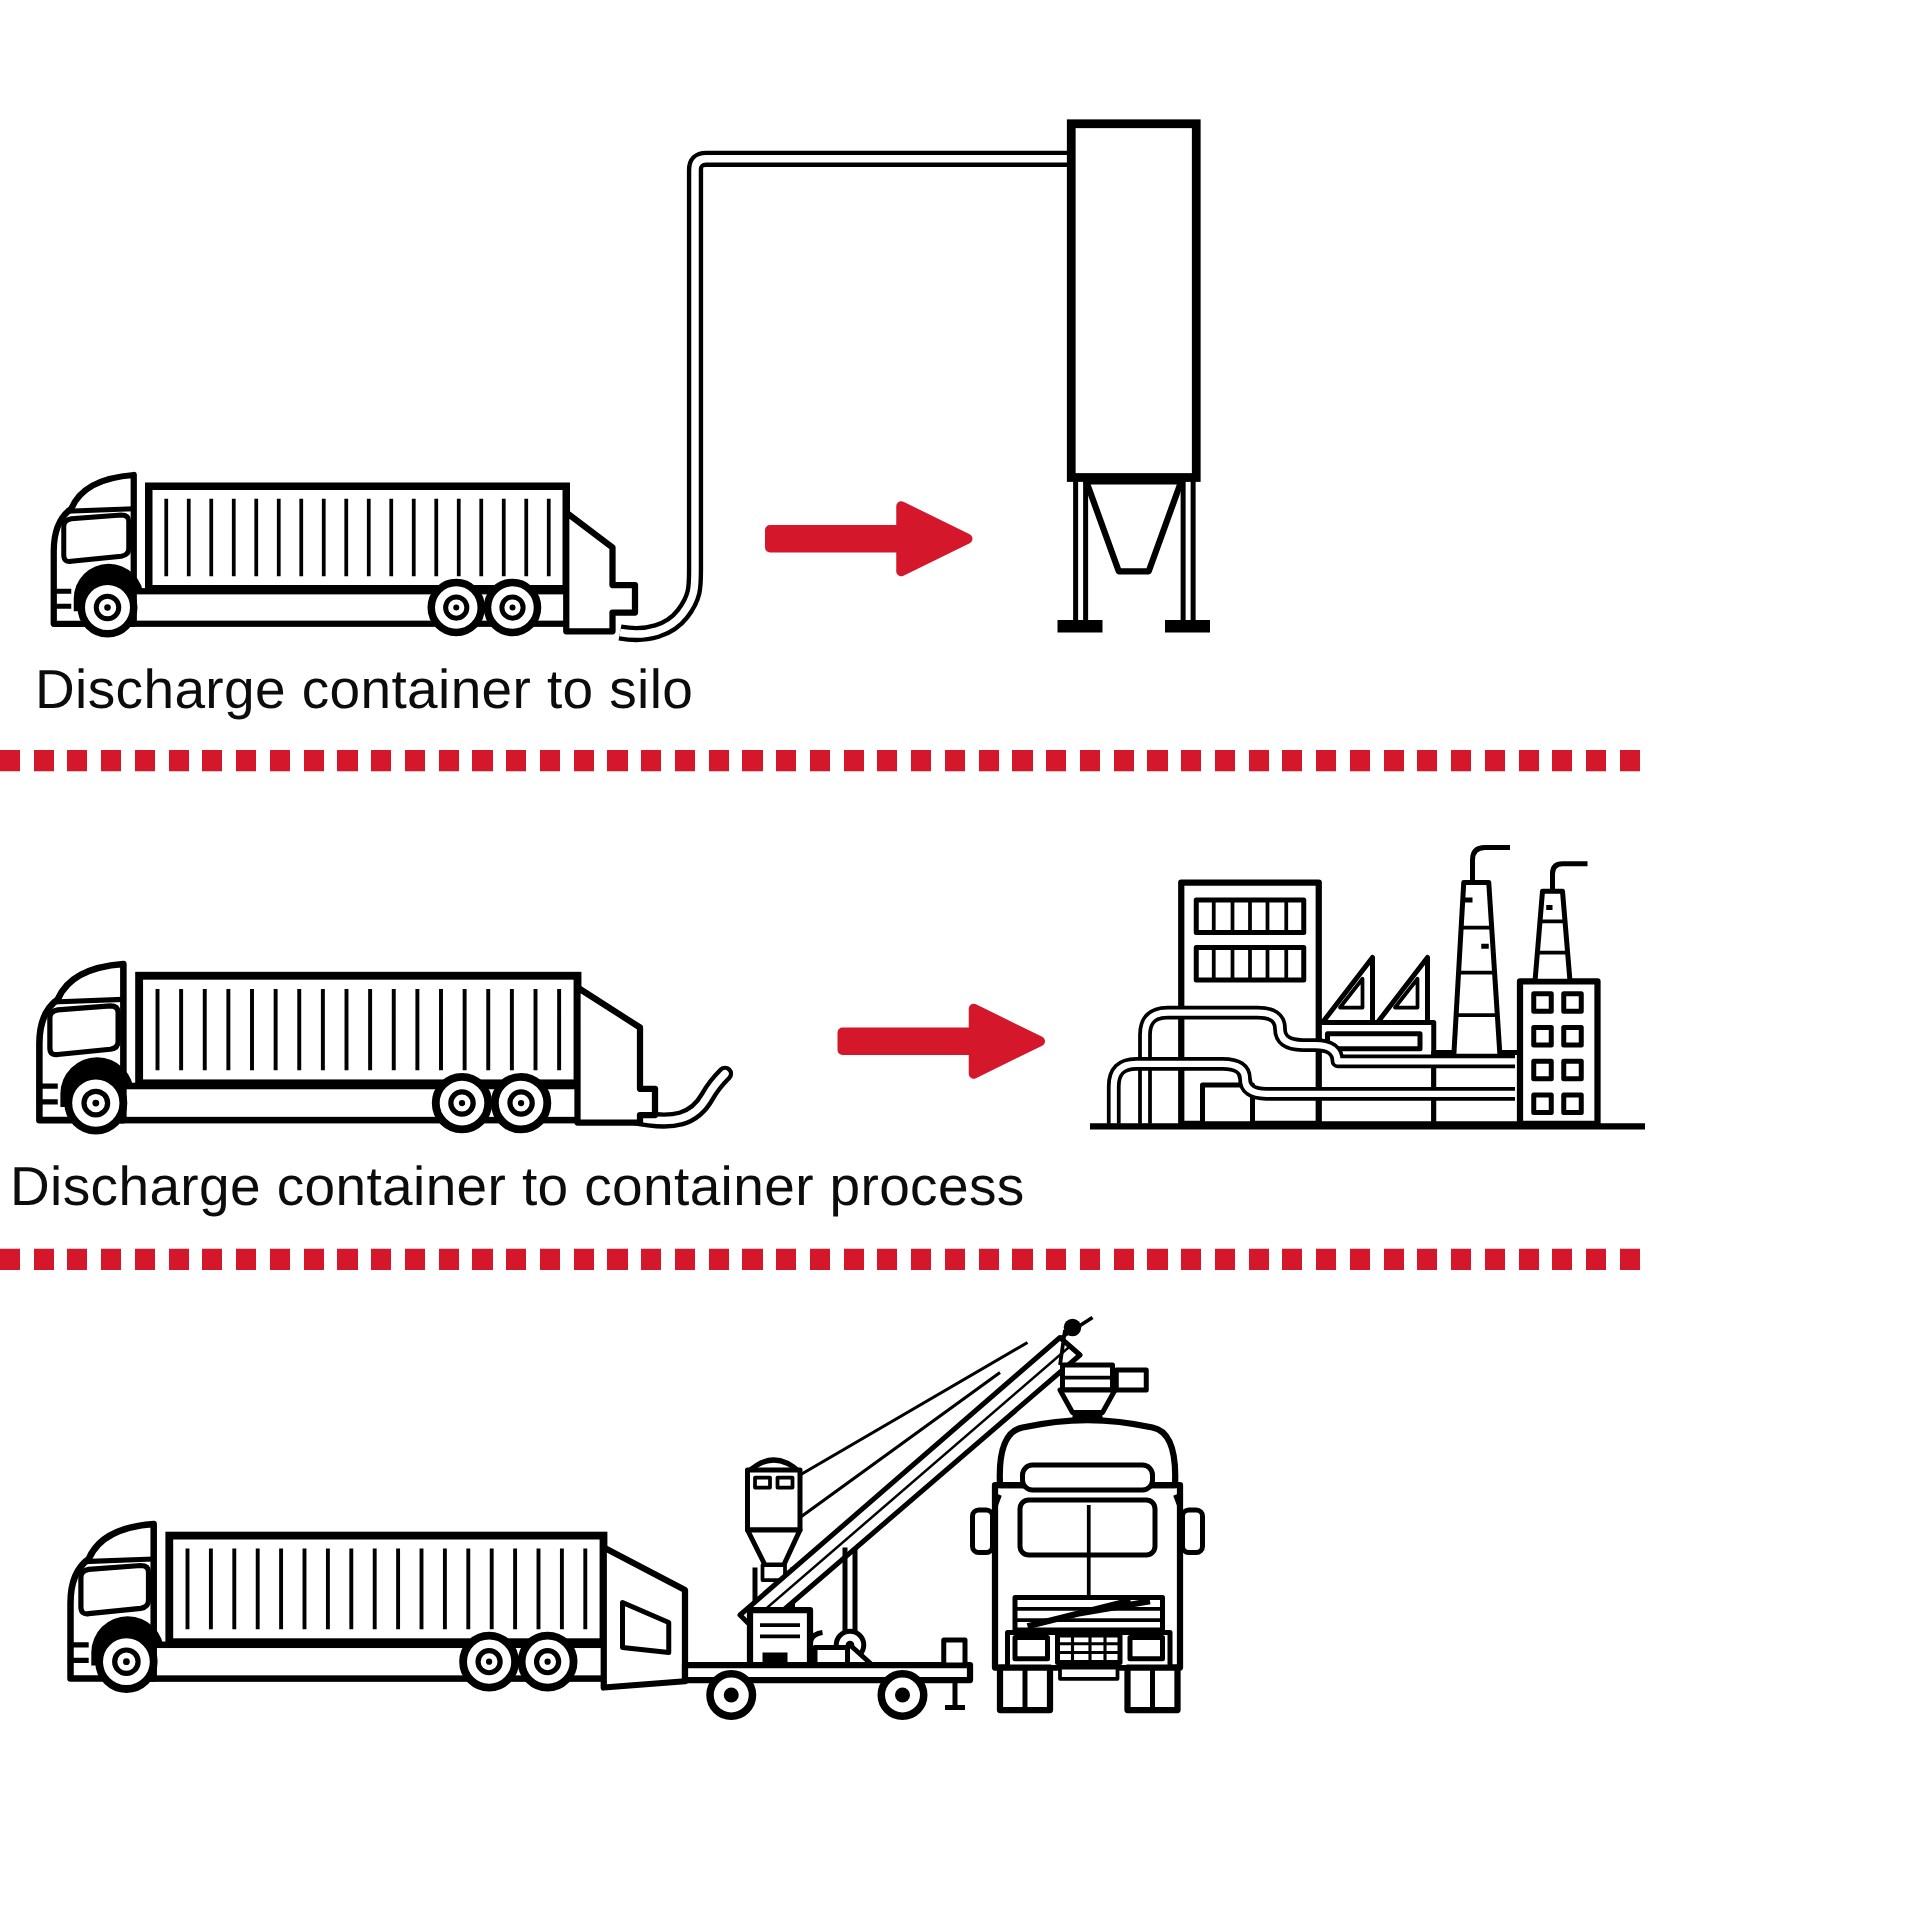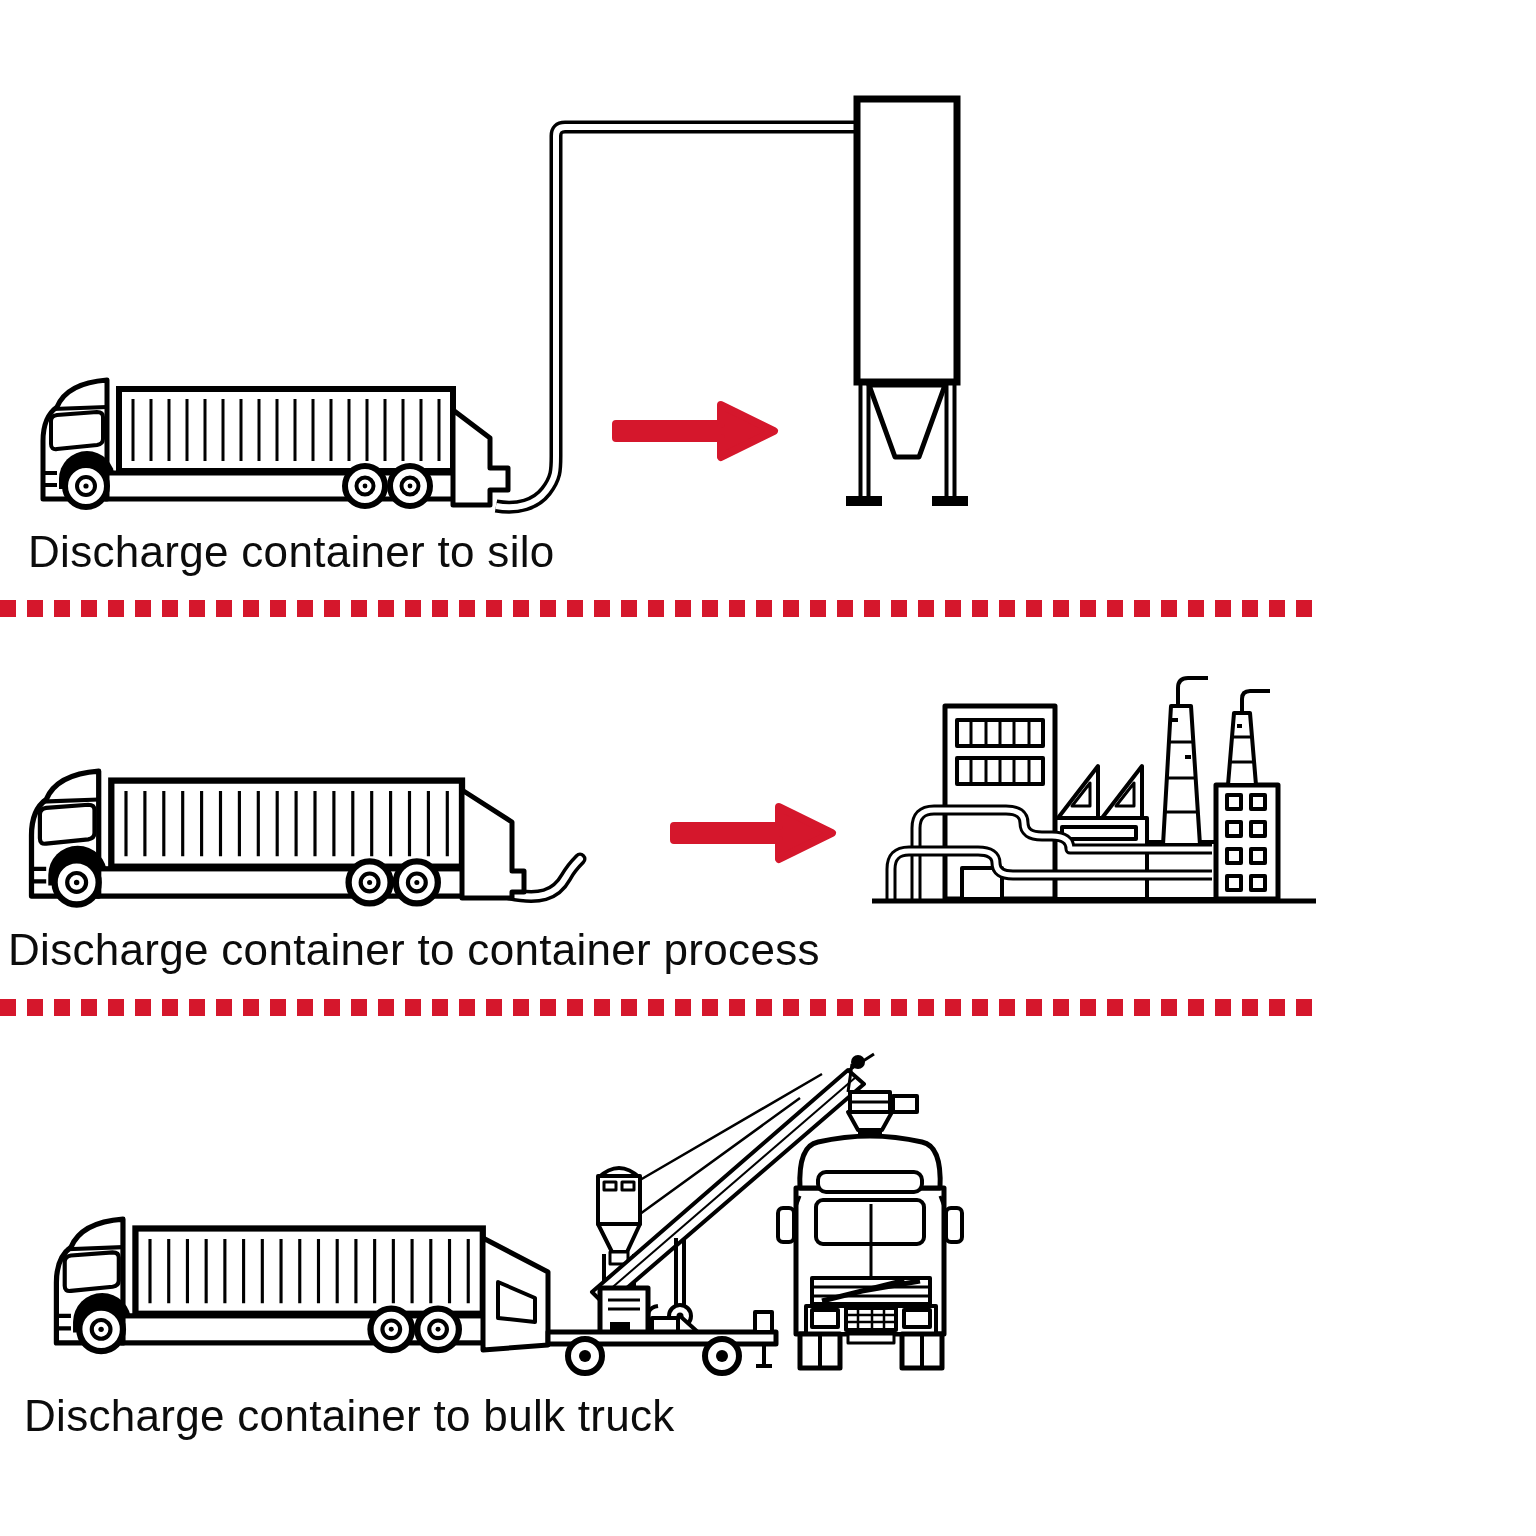--- a/index.html
+++ b/index.html
@@ -236,15 +236,14 @@
       <path d="M846,1315 H896 M846,1322 H896 M858,1308 V1330 M872,1308 V1330 M884,1308 V1330" stroke="#000" stroke-width="2.5"></path>
       <rect x="848" y="1334" width="46" height="9" fill="#fff" stroke="#000" stroke-width="3"></rect>
 
       <rect x="800" y="1334" width="40" height="34" fill="#fff" stroke="#000" stroke-width="5"></rect>
       <path d="M820,1334 V1368" stroke="#000" stroke-width="4"></path>
       <rect x="902" y="1334" width="40" height="34" fill="#fff" stroke="#000" stroke-width="5"></rect>
       <path d="M922,1334 V1368" stroke="#000" stroke-width="4"></path>
     </g>
   </svg>
 
-  <div class="caption" style="top:1391px;left:24px">Discharge container to bulk truck</div>
 
 </div>
 
 </body></html>

